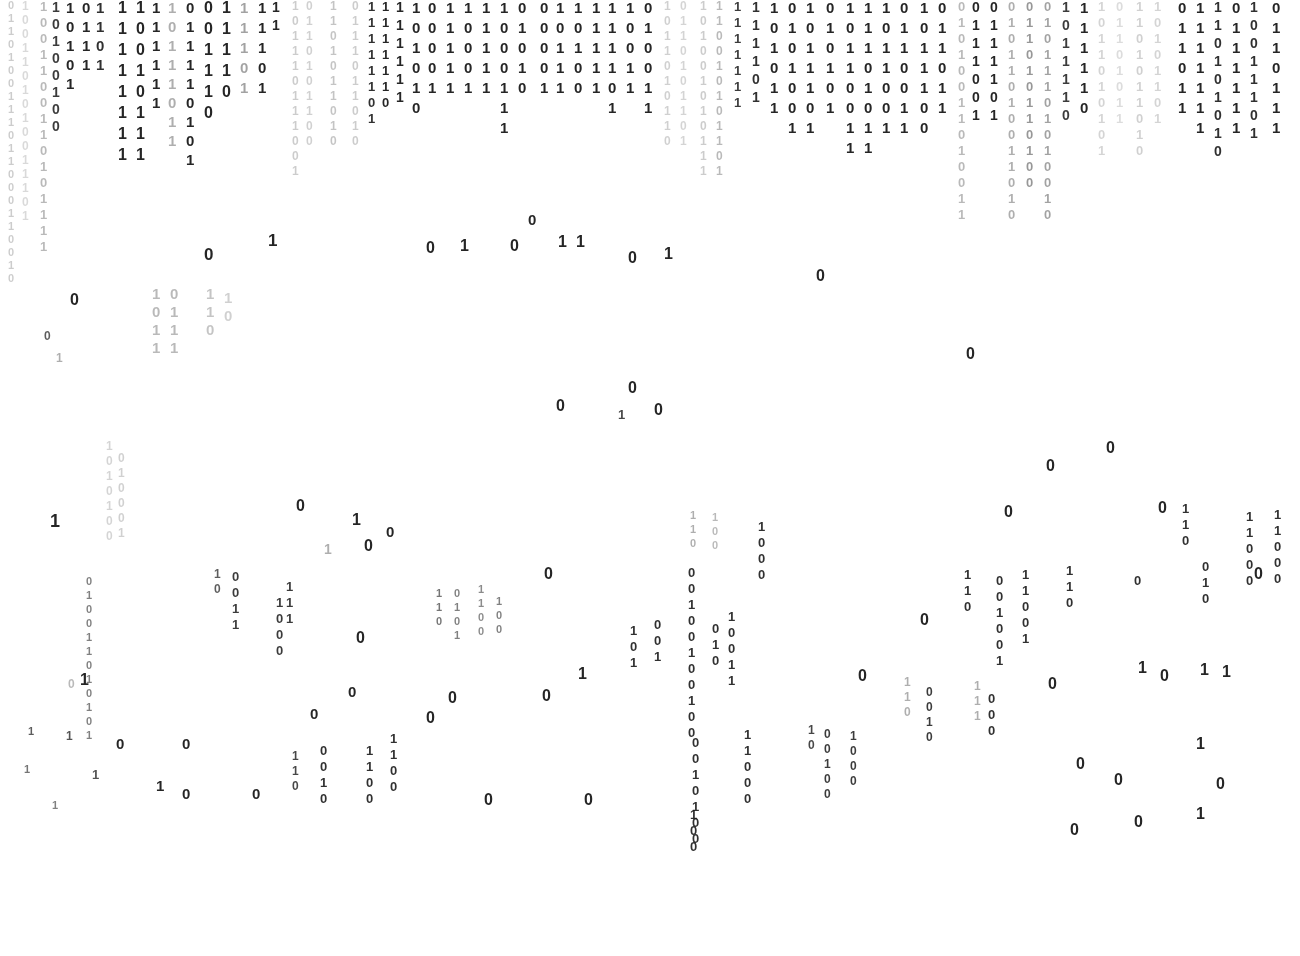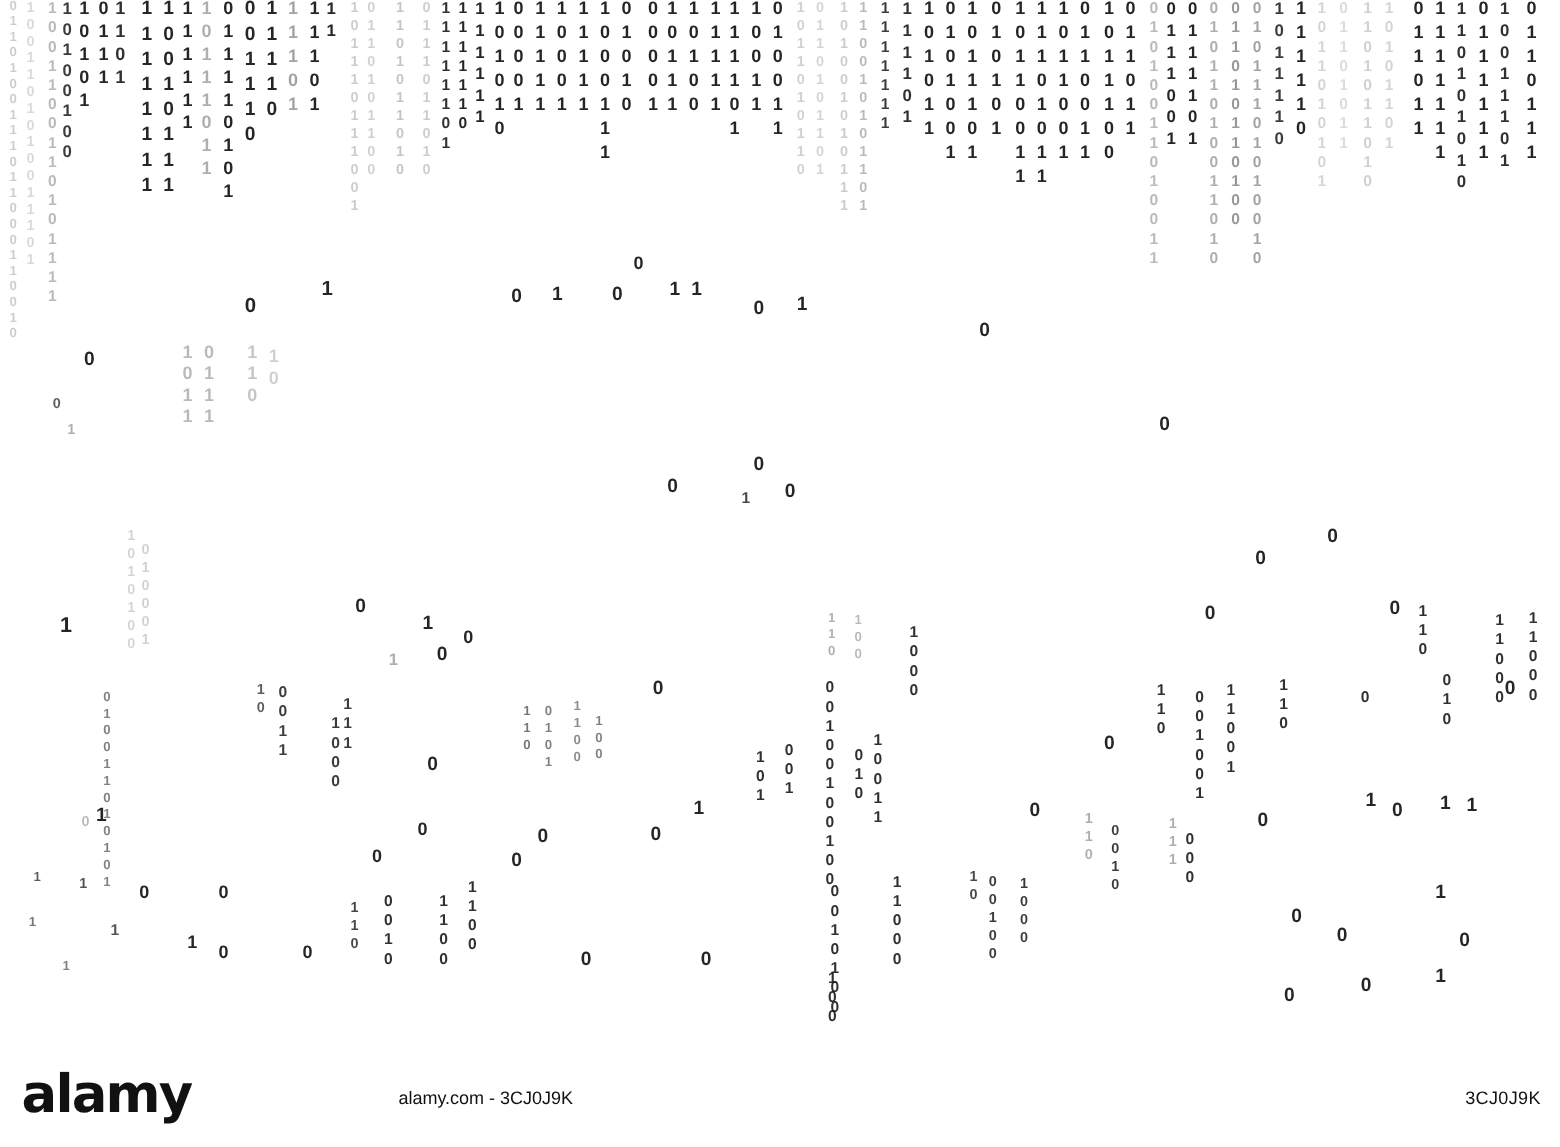--- a/index.html
+++ b/index.html
@@ -267,21 +267,14 @@
       <div class="col" style="left: 1196px; top: 806px; font-size: 16px; color: rgb(26, 26, 26); opacity: 0.95;">1</div>
       <div class="col" style="left: 1216px; top: 776px; font-size: 16px; color: rgb(26, 26, 26); opacity: 0.95;">0</div>
       <div class="col" style="left: 1138px; top: 660px; font-size: 16px; color: rgb(26, 26, 26); opacity: 0.95;">1</div>
       <div class="col" style="left: 1160px; top: 668px; font-size: 16px; color: rgb(26, 26, 26); opacity: 0.95;">0</div>
       <div class="col" style="left: 1200px; top: 662px; font-size: 16px; color: rgb(26, 26, 26); opacity: 0.95;">1</div>
       <div class="col" style="left: 1222px; top: 664px; font-size: 16px; color: rgb(26, 26, 26); opacity: 0.95;">1</div>
       <div class="col" style="left: 1196px; top: 736px; font-size: 16px; color: rgb(26, 26, 26); opacity: 0.95;">1</div>
       <div class="col" style="left: 1254px; top: 566px; font-size: 16px; color: rgb(26, 26, 26); opacity: 0.95;">0</div>
     </div>
 
-  <div id="footer">
-    <div id="logo">
-      <span>alamy</span>
-    </div>
-    <div id="credit">alamy.com - 3CJ0J9K</div>
-    <div id="imgid">3CJ0J9K</div>
-  </div>
 
 </div>
 
 </body></html>

